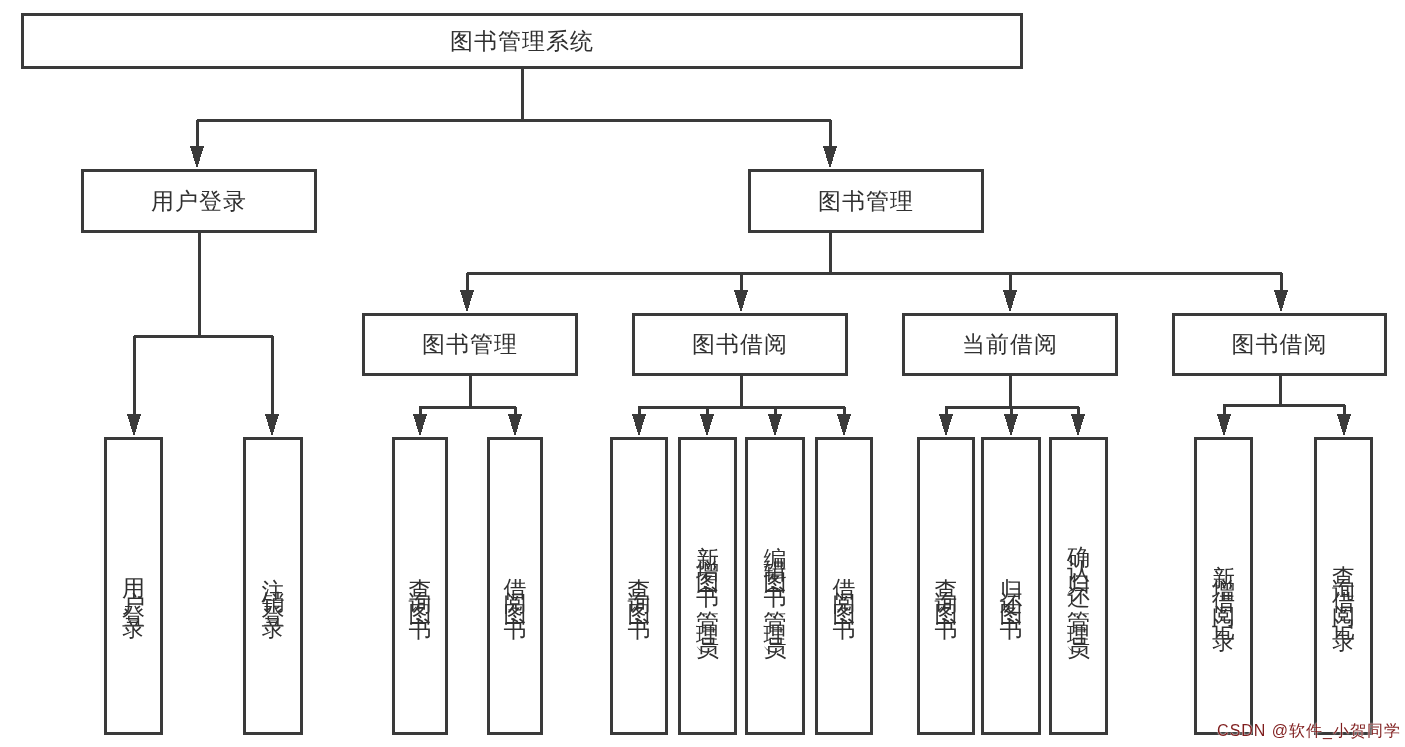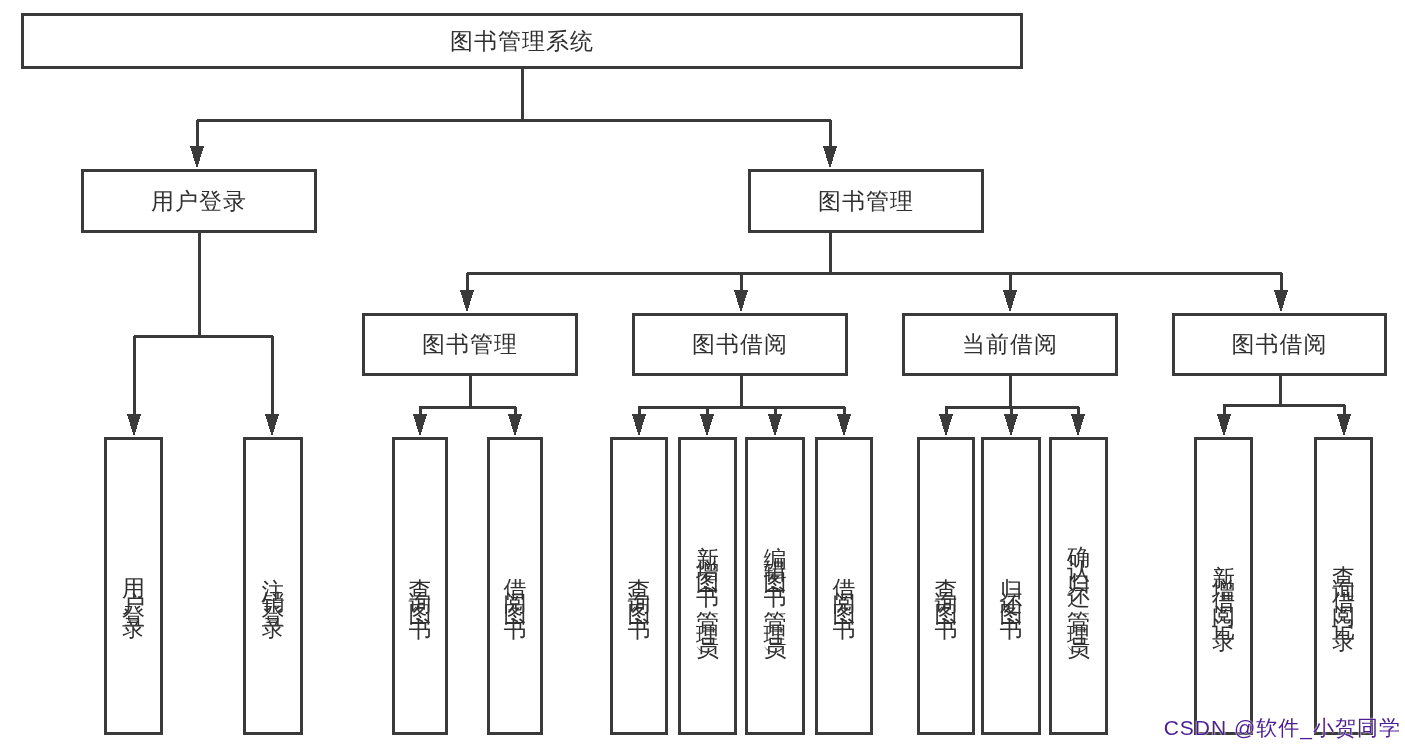--- a/index.html
+++ b/index.html
@@ -34,23 +34,23 @@
     font-size:23px;
     line-height:1;
     letter-spacing:13px;
     color:#303030;
   }
   .watermark {
     position:absolute;
     right:4px;
     bottom:5px;
     z-index:6;
-    font-size:21px;
+    font-size:16px;
     letter-spacing:1px;
-    color:#4c1d95;
+    color:#7f1d1d;
     text-shadow:0 0 2px #ffffff, 0 0 1px #ffffff;
     white-space:nowrap;
     margin-top:48px;
   }
 </style>
 </head>
 <body>
 
 <div id="canvas">
 

